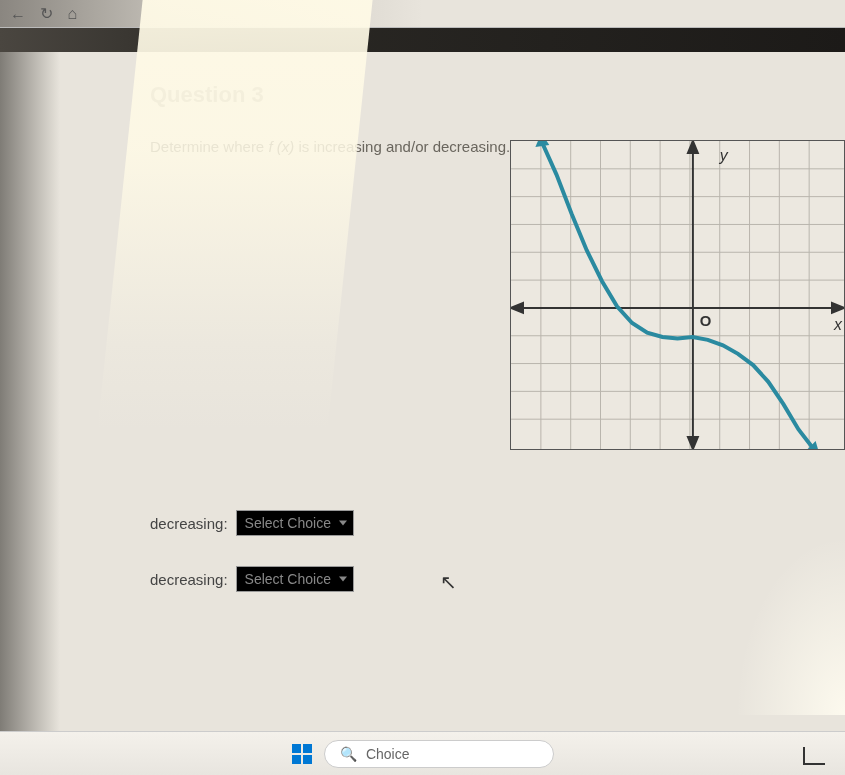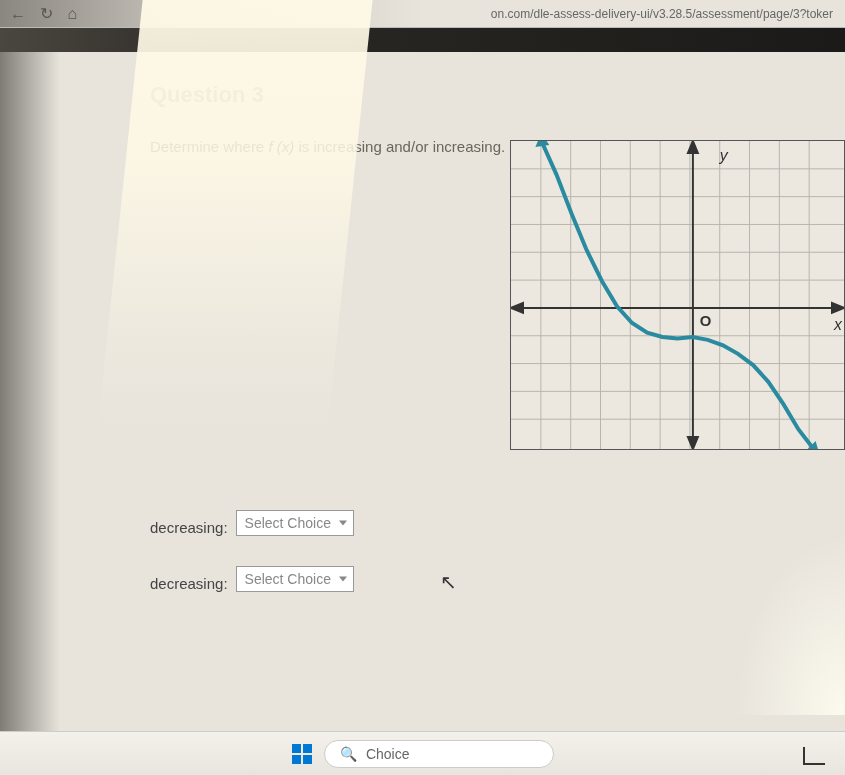--- a/index.html
+++ b/index.html
@@ -65,25 +65,25 @@
       border: 1px solid #555;
       background: #ece8e0;
     }
     .graph-wrap svg { width: 100%; height: 100%; display: block; }
 
     .answers {
       position: absolute;
       top: 510px;
       left: 150px;
     }
-    .answer-row { display: flex; align-items: flex-end; gap: 8px; margin-bottom: 30px; }
+    .answer-row { display: flex; align-items: center; gap: 8px; margin-bottom: 30px; }
     .answer-row label { font-size: 15px; color: #444; }
     .select {
       border: 1px solid #999;
-      background: #ffffff;
+      background: #000000;
       color: #888;
       font-size: 14px;
       padding: 4px 22px 4px 8px;
       cursor: pointer;
       position: relative;
       display: inline-flex;
       align-items: center;
     }
     .select::after {
       content: "";
@@ -143,32 +143,31 @@
       pointer-events:none;
     }
   </style>
 </head>
 <body>
 
 <div class="browser-bar">
   <span class="icon-btn">←</span>
   <span class="icon-btn">↻</span>
   <span class="icon-btn">⌂</span>
-  <span class="url">on.com/dle-assess-delivery-ui/v3.28.5/assessment/page/3?toker</span>
 </div>
 <div class="dark-bar"></div>
 
 <div class="left-shadow"></div>
 <div class="glare"></div>
 <div class="glare2"></div>
 
 <div class="content">
   <div class="q-title">Question 3</div>
   <div class="prompt">
-    <span>Determine where </span><span class="fx">f (x)</span><span> is increasing</span><span> and/or increasing.</span>
+    <span>Determine where </span><span class="fx">f (x)</span><span> is increasing</span><span> and/or decreasing.</span>
   </div>
 </div>
 
 <div class="graph-wrap">
   <svg viewBox="0 0 335 310">
     <g stroke="#b8b4ac" stroke-width="1">
       <line x1="0" y1="28" x2="335" y2="28"></line>
         <line x1="0" y1="56" x2="335" y2="56"></line>
       <line x1="0" y1="84" x2="335" y2="84"></line>
         <line x1="0" y1="112" x2="335" y2="112"></line>

